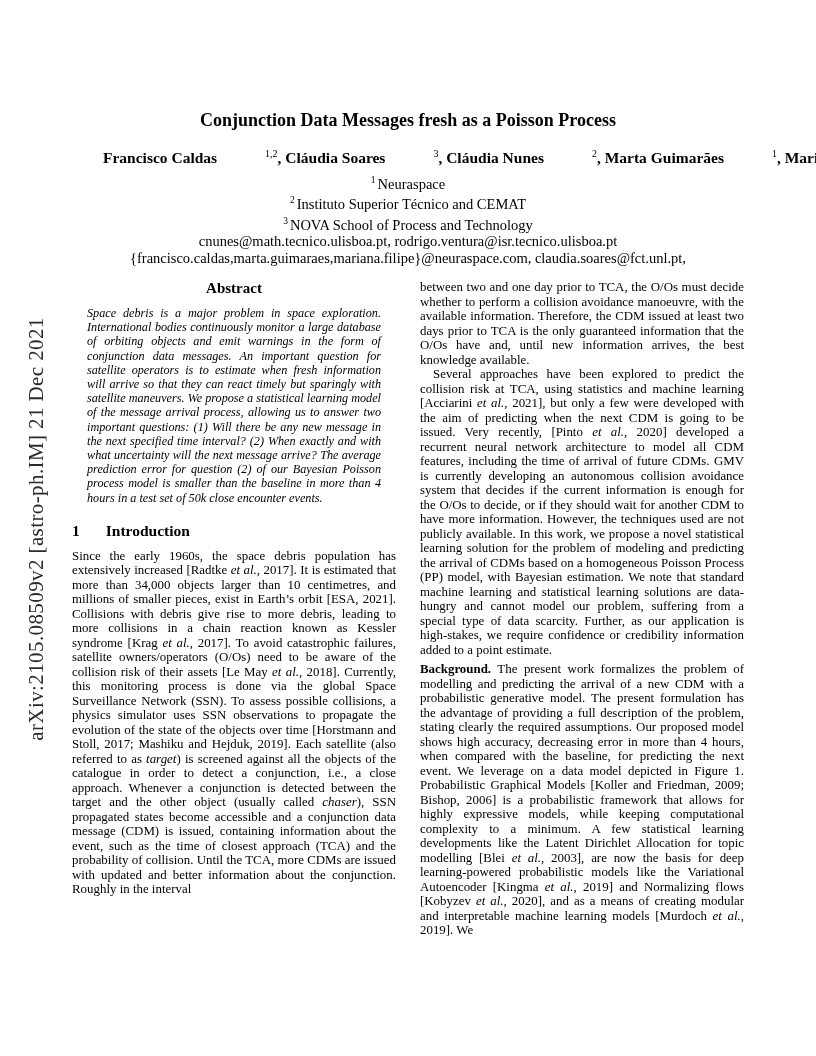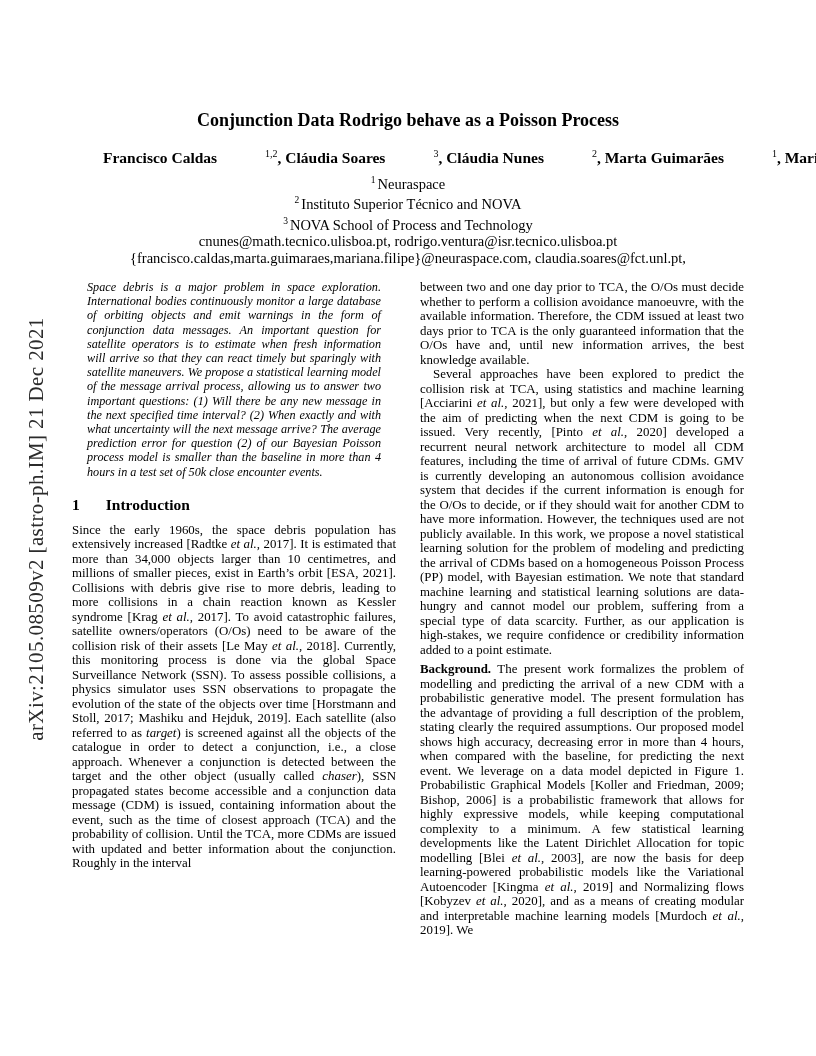--- a/index.html
+++ b/index.html
@@ -101,42 +101,43 @@
   .run-in { font-weight: bold; }
 </style>
 </head>
 <body>
 
 <div class="page">
 
   <div class="arxiv-strip">arXiv:2105.08509v2 [astro-ph.IM] 21 Dec 2021</div>
 
   <header class="titleblock">
-    <h1 class="paper-title">Conjunction Data Rodrigo behave as a Poisson Process</h1>
+    <h1 class="paper-title">Conjunction Data Messages fresh as a Poisson Process</h1>
 
     <div class="authors">
       <span class="author"><span>Francisco Caldas</span><sup>1,2</sup></span><span class="author"><span>Cláudia Soares</span><sup>3</sup></span><span class="author"><span>Cláudia Nunes</span><sup>2</sup></span><span class="author"><span>Marta Guimarães</span><sup>1</sup></span><span class="author"><span>Mariana Filipe</span><sup>1</sup></span><span class="author"><span>Rodrigo Ventura</span></span>
     </div>
 
     <div class="affiliations">
       <div class="affil"><sup>1</sup><span>Neuraspace</span></div>
-      <div class="affil"><sup>2</sup><span>Instituto Superior Técnico and NOVA</span></div>
+      <div class="affil"><sup>2</sup><span>Instituto Superior Técnico and CEMAT</span></div>
       <div class="affil"><sup>3</sup><span>NOVA School of Process and Technology</span></div>
     </div>
 
     <div class="emails">
       <div>cnunes@math.tecnico.ulisboa.pt, rodrigo.ventura@isr.tecnico.ulisboa.pt</div>
       <div>{francisco.caldas,marta.guimaraes,mariana.filipe}@neuraspace.com, claudia.soares@fct.unl.pt,</div>
     </div>
   </header>
 
   <div class="columns">
 
     <div class="col">
       <div class="abstract">
+        <h2 class="abstract-heading">Abstract</h2>
         <p class="abstract-text">Space debris is a major problem in space exploration. International bodies continuously monitor a large database of orbiting objects and emit warnings in the form of conjunction data messages. An important question for satellite operators is to estimate when fresh information will arrive so that they can react timely but sparingly with satellite maneuvers. We propose a statistical learning model of the message arrival process, allowing us to answer two important questions: (1) Will there be any new message in the next specified time interval? (2) When exactly and with what uncertainty will the next message arrive? The average prediction error for question (2) of our Bayesian Poisson process model is smaller than the baseline in more than 4 hours in a test set of 50k close encounter events.</p>
       </div>
 
       <h2 class="section-heading">
         <span class="sec-number">1</span><span class="sec-title">Introduction</span>
       </h2>
 
       <p class="body-par">Since the early 1960s, the space debris population has extensively increased [Radtke <i>et al.</i>, 2017]. It is estimated that more than 34,000 objects larger than 10 centimetres, and millions of smaller pieces, exist in Earth’s orbit [ESA, 2021]. Collisions with debris give rise to more debris, leading to more collisions in a chain reaction known as Kessler syndrome [Krag <i>et al.</i>, 2017]. To avoid catastrophic failures, satellite owners/operators (O/Os) need to be aware of the collision risk of their assets [Le May <i>et al.</i>, 2018]. Currently, this monitoring process is done via the global Space Surveillance Network (SSN). To assess possible collisions, a physics simulator uses SSN observations to propagate the evolution of the state of the objects over time [Horstmann and Stoll, 2017; Mashiku and Hejduk, 2019]. Each satellite (also referred to as <i>target</i>) is screened against all the objects of the catalogue in order to detect a conjunction, i.e., a close approach. Whenever a conjunction is detected between the target and the other object (usually called <i>chaser</i>), SSN propagated states become accessible and a conjunction data message (CDM) is issued, containing information about the event, such as the time of closest approach (TCA) and the probability of collision. Until the TCA, more CDMs are issued with updated and better information about the conjunction. Roughly in the interval</p>
     </div>
 

